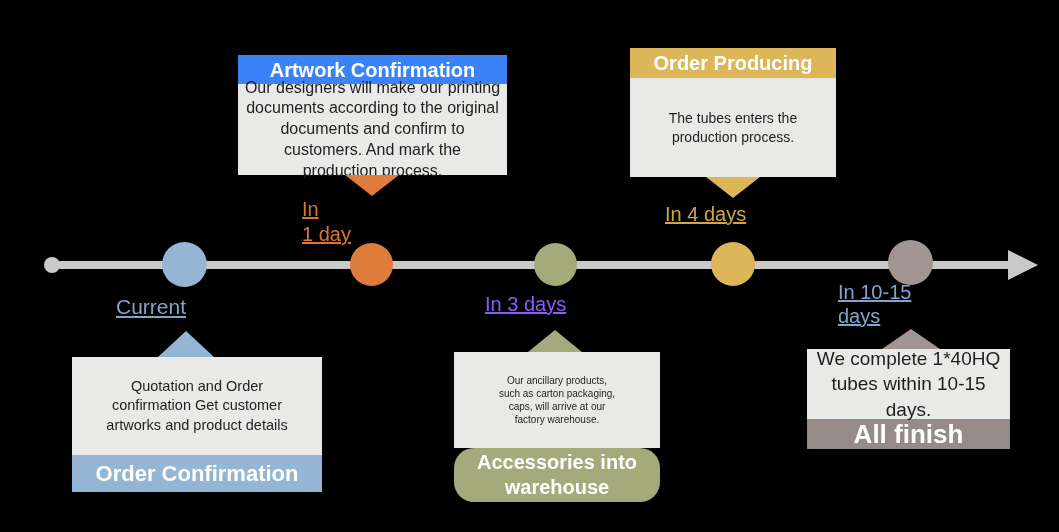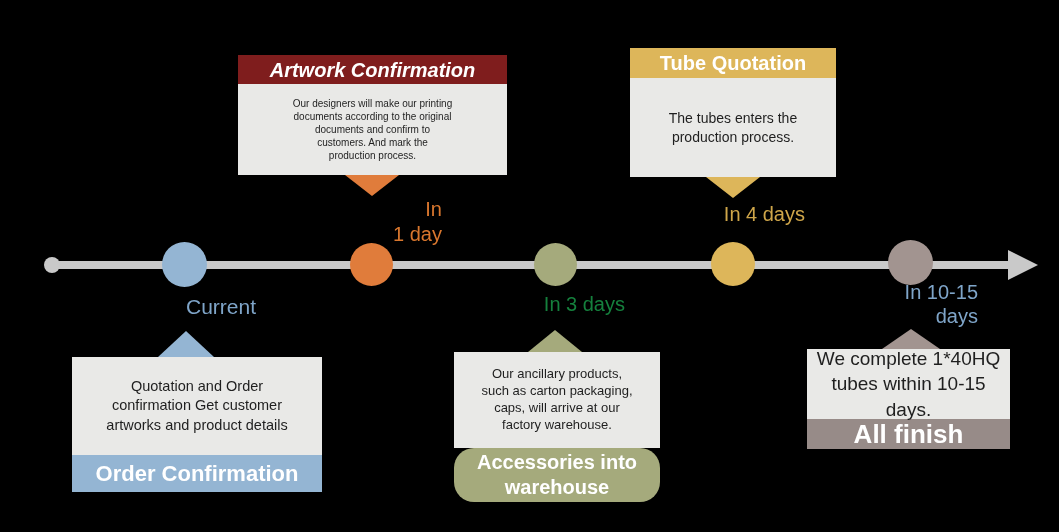--- a/index.html
+++ b/index.html
@@ -32,38 +32,38 @@
     border-right:27px solid transparent;border-top:21px solid #e07c3b;}
   .tri-down-tube{left:706px;top:177px;border-left:27px solid transparent;
     border-right:27px solid transparent;border-top:21px solid #ddb65a;}
   .tri-up-order{left:158px;top:331px;border-left:28px solid transparent;
     border-right:28px solid transparent;border-bottom:26px solid #94b5d3;}
   .tri-up-accessories{left:528px;top:330px;border-left:27px solid transparent;
     border-right:27px solid transparent;border-bottom:22px solid #a5aa7c;}
   .tri-up-finish{left:882px;top:329px;border-left:29px solid transparent;
     border-right:29px solid transparent;border-bottom:20px solid #a29490;}
   
-  .time{position:absolute;text-align:right;white-space:pre-line;font-size:20px;line-height:1.15;}
+  .time{position:absolute;text-align:left;white-space:pre-line;font-size:20px;line-height:1.15;text-decoration:underline;}
   .time-current{left:116px;top:295px;width:140px;font-size:21px;}
   .time-artwork{left:302px;top:197px;width:140px;line-height:1.25;}
   .time-accessories{left:485px;top:293px;width:140px;}
   .time-tube{left:665px;top:203px;width:140px;}
   .time-finish{left:838px;top:280px;width:140px;line-height:1.2;}
   
   .co-artwork{left:238px;top:55px;width:269px;}
   .co-artwork .hdr{height:29px;}
-  .co-artwork .box-body{height:91px;font-size:10px;line-height:1.3;}
+  .co-artwork .box-body{height:91px;font-size:16px;line-height:1.3;}
   .co-tube{left:630px;top:48px;width:206px;}
   .co-tube .hdr{height:30px;}
   .co-tube .box-body{height:99px;font-size:14px;line-height:1.35;}
   .co-order{left:72px;top:357px;width:250px;}
   .co-order .box-body{height:98px;font-size:14.5px;line-height:1.35;}
   .co-order .ftr{height:37px;font-size:22px;}
   .co-accessories{left:454px;top:352px;width:206px;}
-  .co-accessories .box-body{height:96px;font-size:13px;line-height:1.3;}
+  .co-accessories .box-body{height:96px;font-size:10px;line-height:1.3;}
   .co-accessories .ftr{height:54px;font-size:20px;}
   .co-finish{left:807px;top:349px;width:203px;}
   .co-finish .box-body{height:70px;font-size:19px;line-height:1.35;}
   .co-finish .ftr{height:30px;font-size:26px;}
 </style>
 </head>
 <body>
 
 <div class="canvas">
 
@@ -73,37 +73,37 @@
 
   <div class="node node-order" style="background-color: rgb(148, 181, 211);"></div>
   <div class="node node-artwork" style="background-color: rgb(224, 124, 59);"></div>
   <div class="node node-accessories" style="background-color: rgb(165, 170, 124);"></div>
   <div class="node node-tube" style="background-color: rgb(221, 182, 90);"></div>
   <div class="node node-finish" style="background-color: rgb(162, 148, 144);"></div>
 
   <div class="time time-current" style="color: rgb(127, 165, 201);">Current</div>
   <div class="time time-artwork" style="color: rgb(217, 119, 46);">In
 1 day</div>
-  <div class="time time-accessories" style="color: #15803d;">In 3 days</div>
+  <div class="time time-accessories" style="color: #8b5cf6;">In 3 days</div>
   <div class="time time-tube" style="color: rgb(207, 166, 74);">In 4 days</div>
   <div class="time time-finish" style="color: rgb(127, 165, 201);">In 10-15
 days</div>
 
   <div class="callout co-artwork">
-    <div class="hdr" style="background-color: #7f1d1d; font-style: italic;">Artwork Confirmation</div>
+    <div class="hdr" style="background-color: #3b82f6;">Artwork Confirmation</div>
     <div class="box-body">Our designers will make our printing
 documents according to the original
 documents and confirm to
 customers. And mark the
 production process.</div>
   </div>
   <div class="tri tri-down-artwork" style="border-top-color: rgb(224, 124, 59);"></div>
 
   <div class="callout co-tube">
-    <div class="hdr" style="background-color: rgb(221, 182, 90);">Tube Quotation</div>
+    <div class="hdr" style="background-color: rgb(221, 182, 90);">Order Producing</div>
     <div class="box-body">The tubes enters the
 production process.</div>
   </div>
   <div class="tri tri-down-tube" style="border-top-color: rgb(221, 182, 90);"></div>
 
   <div class="tri tri-up-order" style="border-bottom-color: rgb(148, 181, 211);"></div>
   <div class="callout co-order">
     <div class="box-body">Quotation and Order
 confirmation Get customer
 artworks and product details</div>

